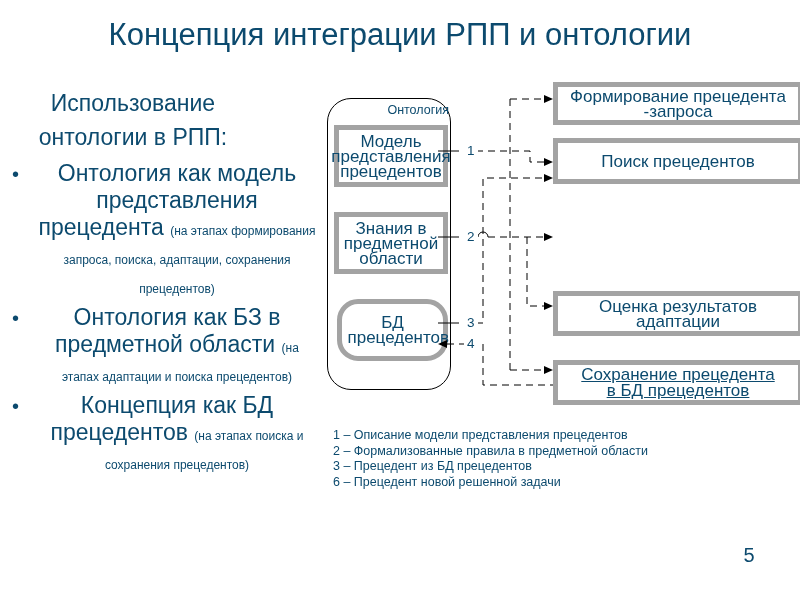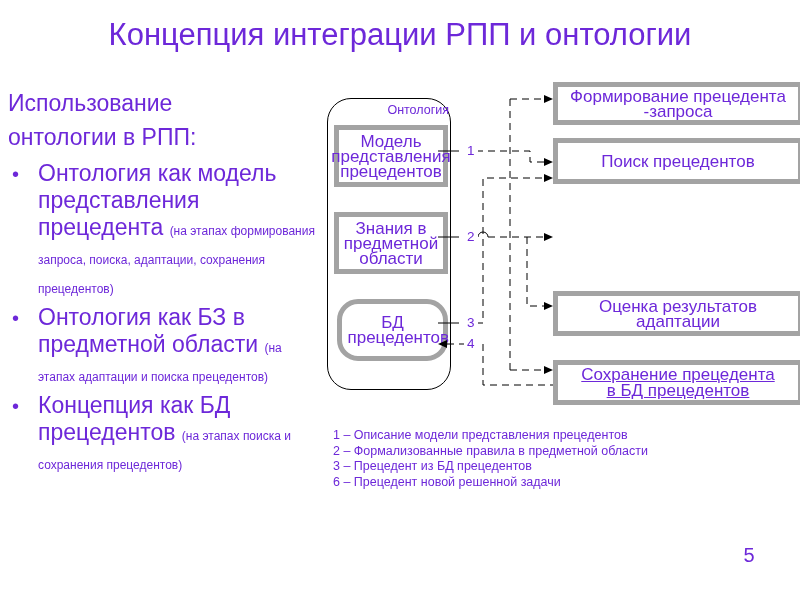--- a/index.html
+++ b/index.html
@@ -1,24 +1,24 @@
 <!DOCTYPE html>
 <html><head>
 <meta charset="utf-8">
 <style>
   html,body{margin:0;padding:0;background:#fff;}
   .slide{
-    position:relative;width:800px;height:600px;background:#ffffff;color:#6d28d9;
+    position:relative;width:800px;height:600px;background:#ffffff;color:#0c4a6e;
     font-family:"Liberation Sans",sans-serif;overflow:hidden;
   }
   
   .title{position:absolute;left:0;top:16px;width:800px;text-align:center;
     font-size:31px;line-height:37px;white-space:nowrap;}
   
-  .left{position:absolute;left:8px;top:86px;width:308px;}
+  .left{position:absolute;left:8px;top:86px;width:308px;text-align:center;}
   .lead{font-size:23px;line-height:34px;width:250px;margin:0 0 6px 0;}
   .bullet{position:relative;padding-left:30px;font-size:23px;line-height:27px;margin:0 0 3px 0;}
   .dot{position:absolute;left:4px;top:1px;font-size:20px;}
   .note{font-size:12px;line-height:23px;}
   
   .ont-group{position:absolute;left:327px;top:98px;width:122px;height:290px;
     border:1px solid #000;border-radius:24px;background:#fff;}
   .ont-label{position:absolute;left:327px;top:103px;width:122px;text-align:right;font-size:12.5px;}
   .node{position:absolute;border:5px solid #a3a3a3;background:#fff;
     display:flex;align-items:center;justify-content:center;

